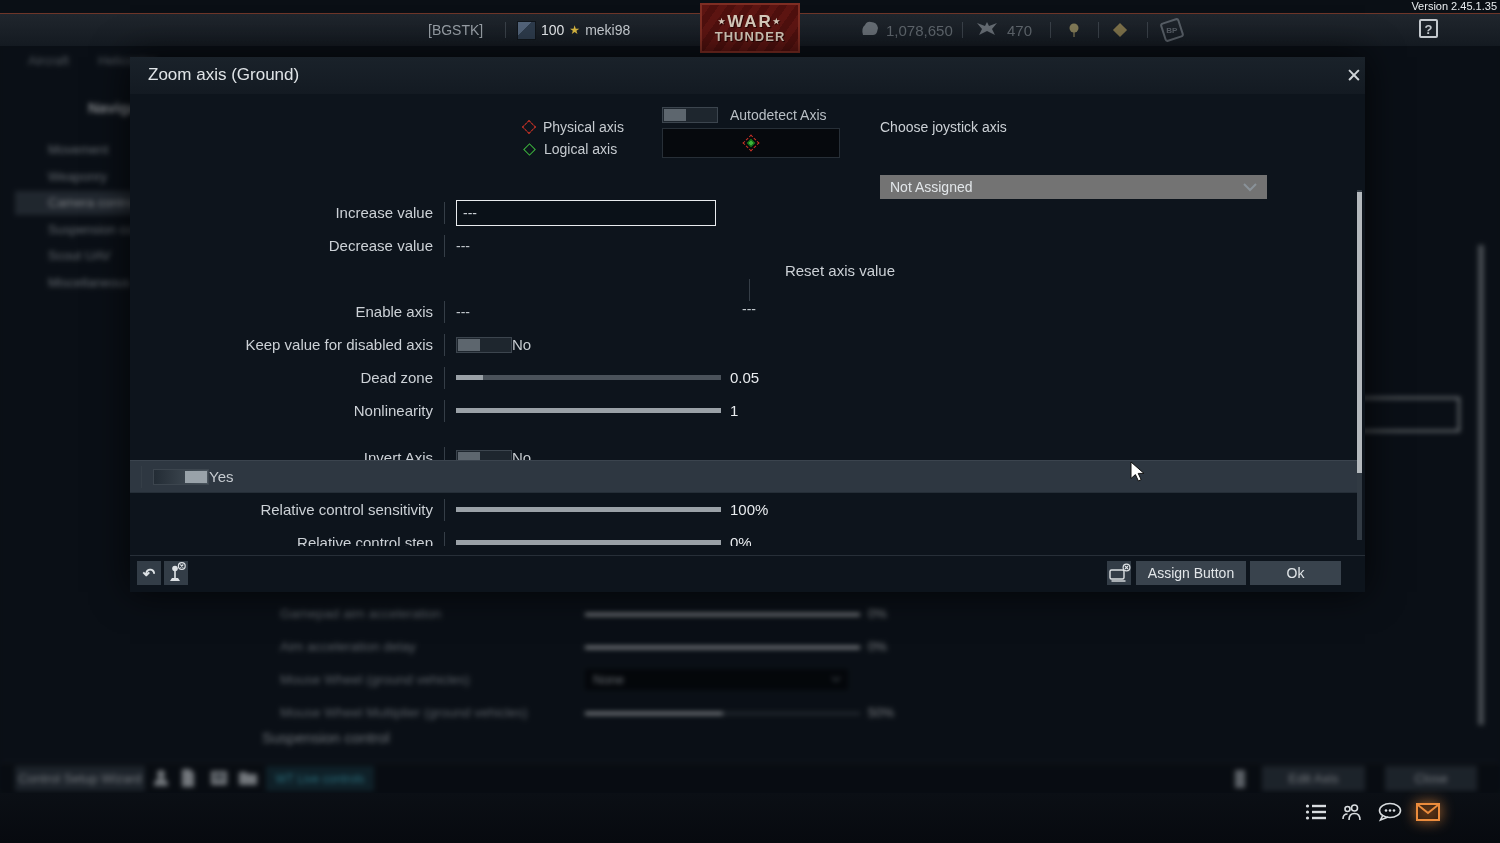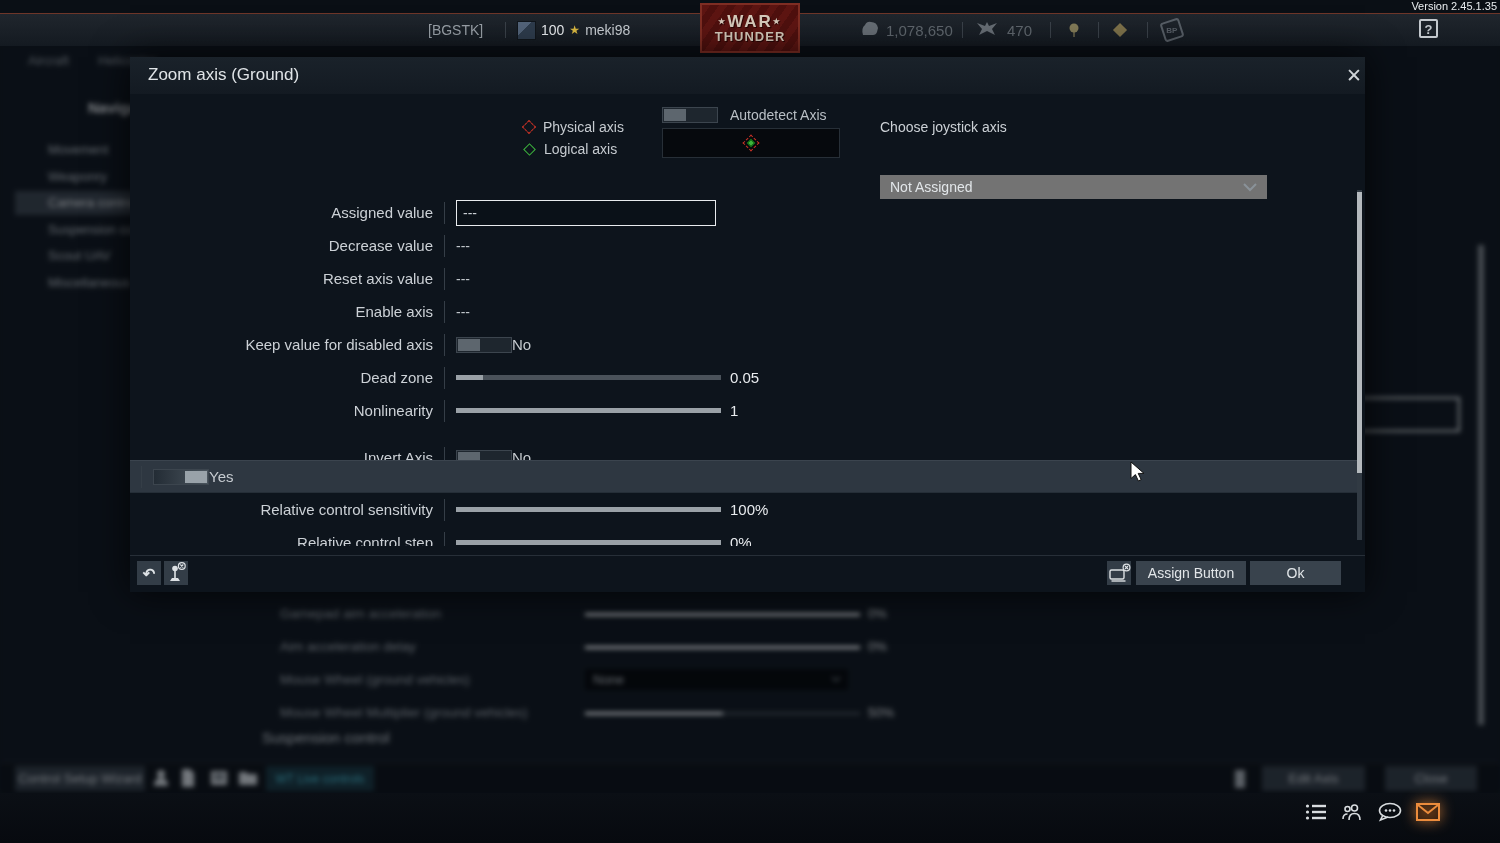--- a/index.html
+++ b/index.html
@@ -324,34 +324,34 @@
     <div class="abs choose-lab">Choose joystick axis</div>
     <div class="abs dropdown">
       <span class="v">Not Assigned</span>
       <svg width="14" height="9" viewBox="0 0 14 9">
           <polyline points="1,1 7,7 13,1" fill="none" stroke="#8a9299" stroke-width="2"></polyline>
         </svg>
     </div>
 
     <div class="abs dlg-rows" id="dlg-rows">
         <div class="dlg-row" style="top: 0px;">
-          <div class="dlg-label">Assigned value</div>
+          <div class="dlg-label">Increase value</div>
           <div class="dlg-sep"></div>
           <div class="dlg-ctl">
             <div class="tinput">---</div>
           </div>
         </div>
         <div class="dlg-row" style="top: 33px;">
           <div class="dlg-label">Decrease value</div>
           <div class="dlg-sep"></div>
           <div class="dlg-ctl">
             <span class="assign-val">---</span>
           </div>
         </div>
-        <div class="dlg-row" style="top: 66px;">
+        <div class="dlg-row" style="top: 66px; flex-direction: column;">
           <div class="dlg-label">Reset axis value</div>
           <div class="dlg-sep"></div>
           <div class="dlg-ctl">
             <span class="assign-val">---</span>
           </div>
         </div>
         <div class="dlg-row" style="top: 99px;">
           <div class="dlg-label">Enable axis</div>
           <div class="dlg-sep"></div>
           <div class="dlg-ctl">

